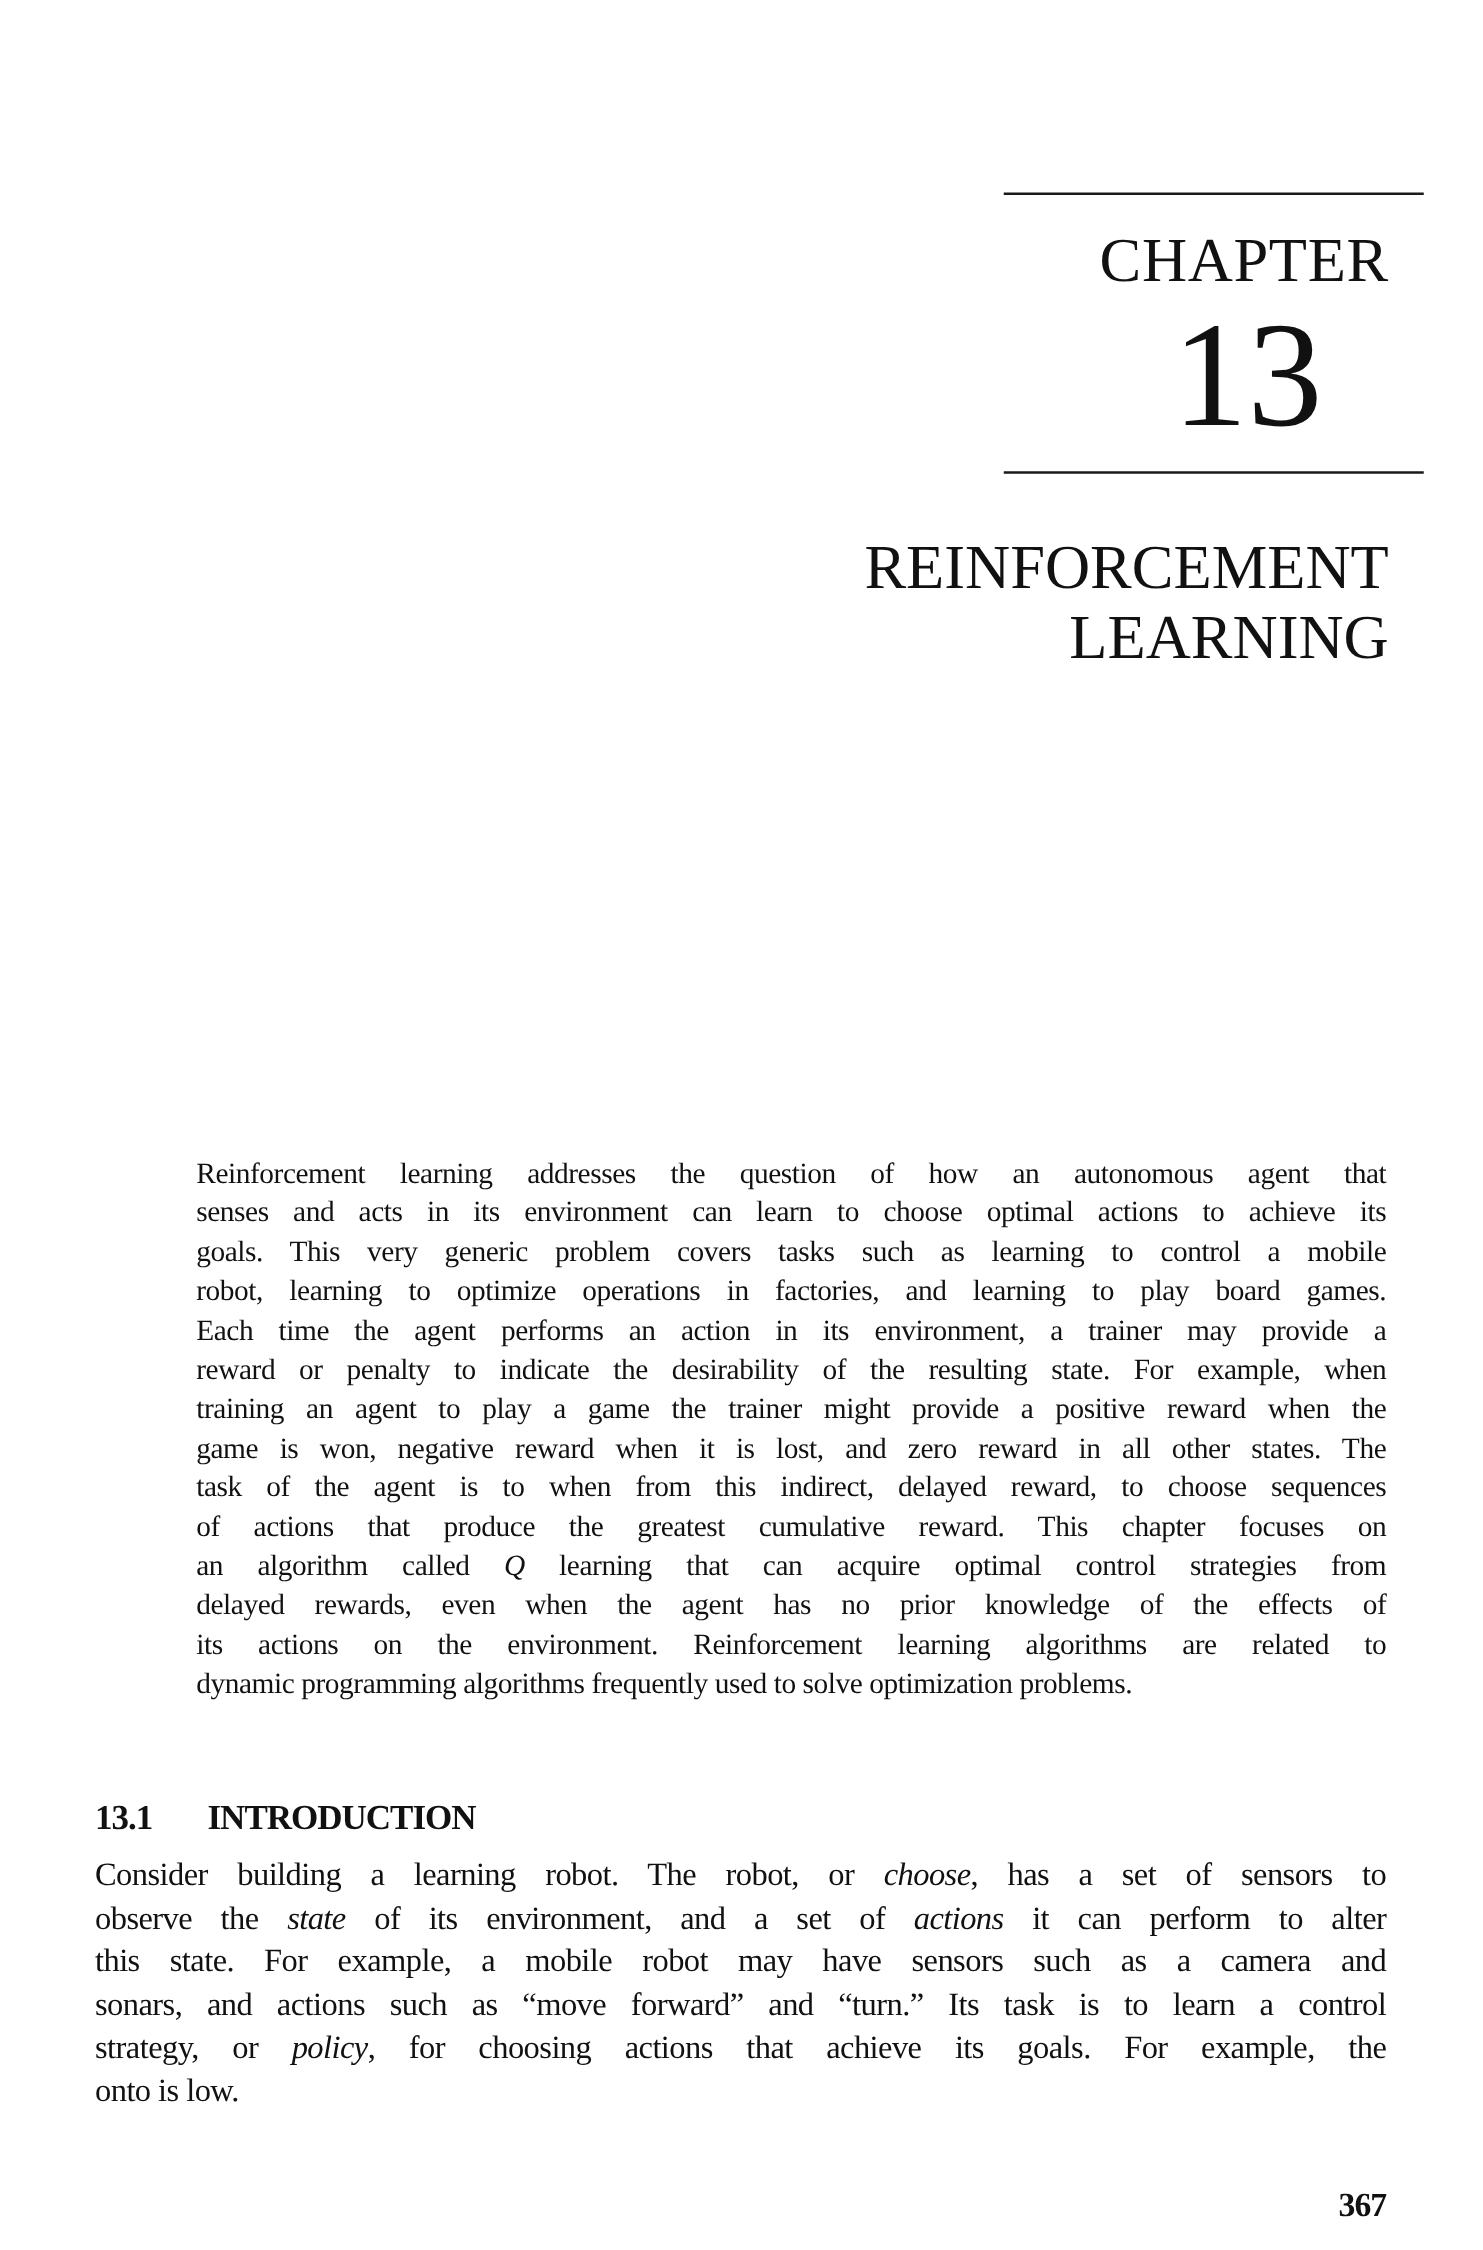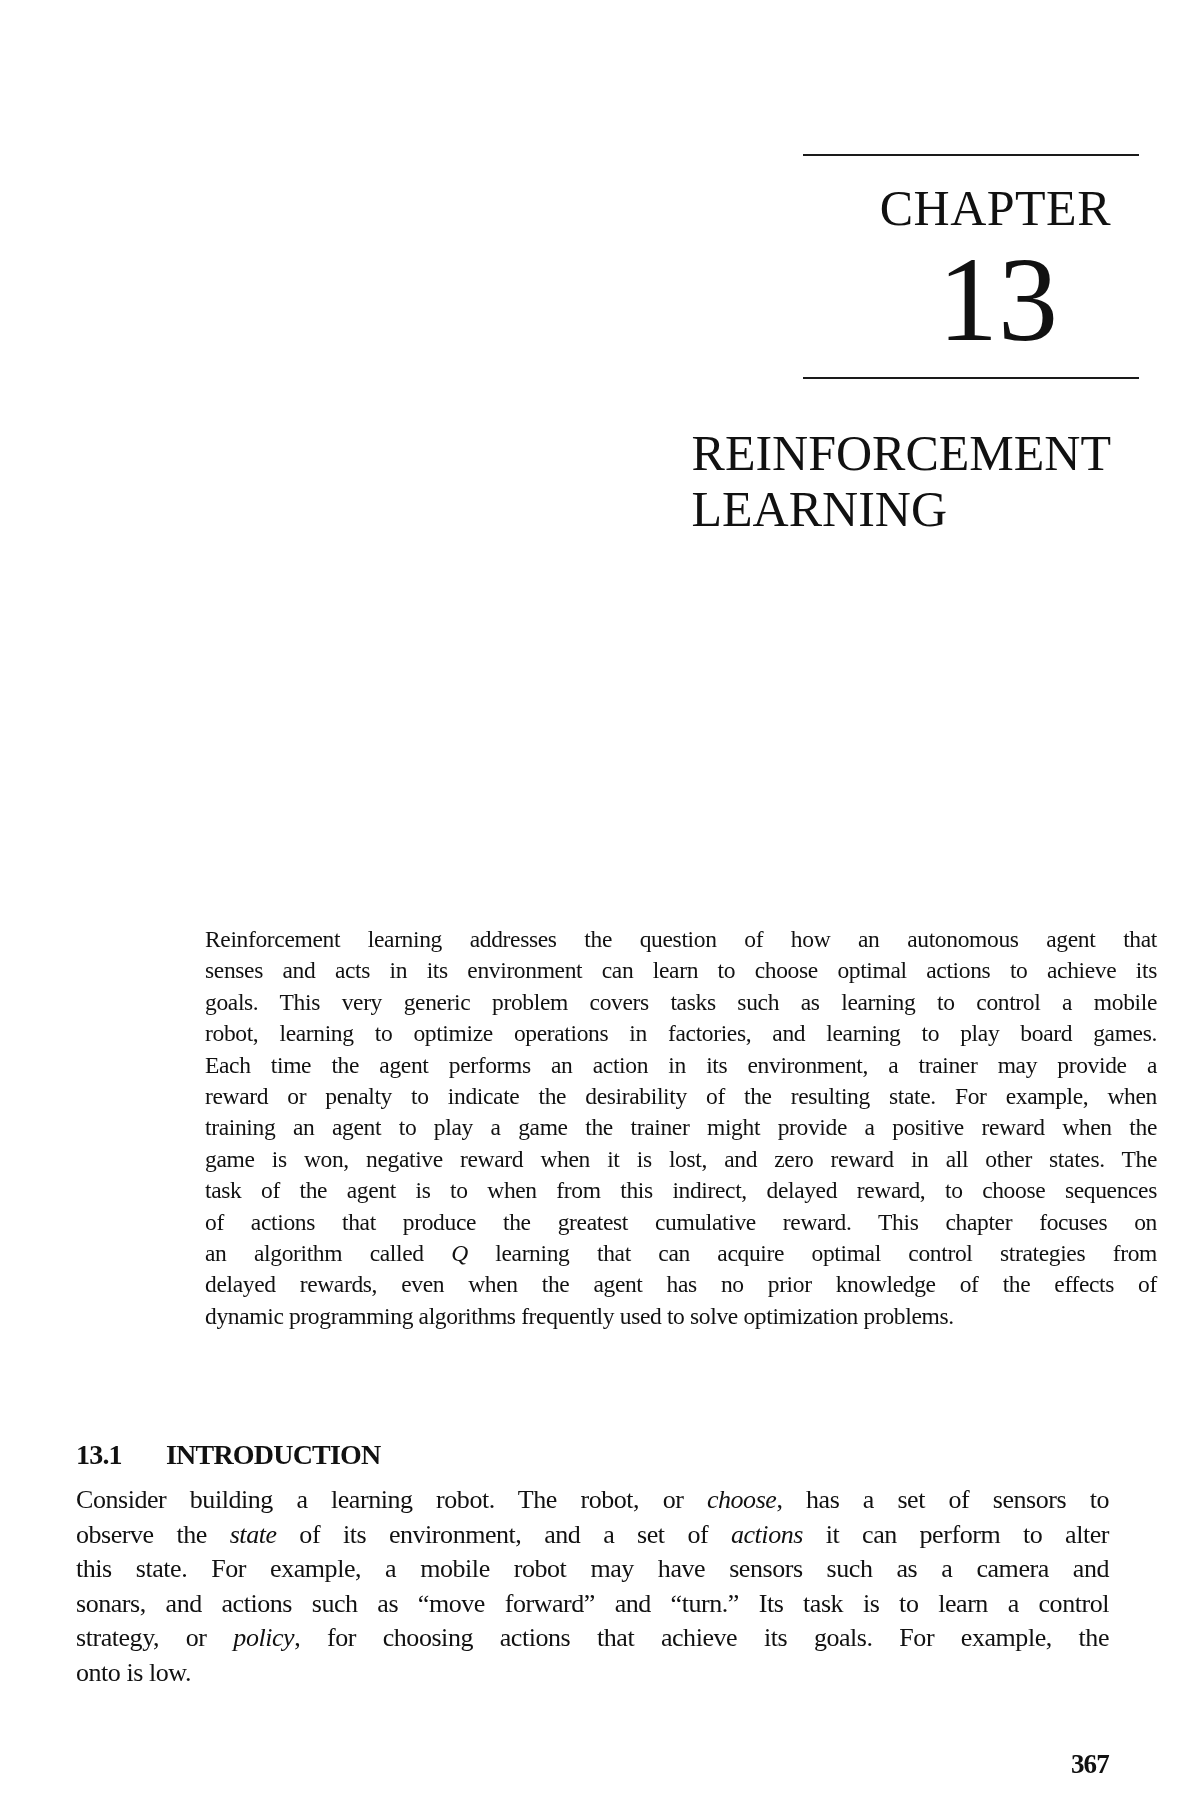--- a/index.html
+++ b/index.html
@@ -43,29 +43,29 @@
       line-height: 140px;
       text-align: right;
       white-space: nowrap;
     }
     .chapter-title {
       position: absolute;
       right: 75px;
       top: 425px;
       font-size: 50px;
       line-height: 56px;
+      text-align: right;
       white-space: nowrap;
     }
 
     .abstract {
       position: absolute;
       left: 157px;
       top: 924px;
       width: 952px;
-      margin-left: 48px;
     }
     .line {
       display: block;
       height: 31.4px;
       line-height: 31.4px;
       font-size: 23.5px;
       text-align: justify;
       text-align-last: justify;
       white-space: nowrap;
       overflow: visible;
@@ -135,20 +135,21 @@
   <span class="line">goals. This very generic problem covers tasks such as learning to control a mobile</span>
   <span class="line">robot, learning to optimize operations in factories, and learning to play board games.</span>
   <span class="line">Each time the agent performs an action in its environment, a trainer may provide a</span>
   <span class="line">reward or penalty to indicate the desirability of the resulting state. For example, when</span>
   <span class="line">training an agent to play a game the trainer might provide a positive reward when the</span>
   <span class="line">game is won, negative reward when it is lost, and zero reward in all other states. The</span>
   <span class="line">task of the agent is to when from this indirect, delayed reward, to choose sequences</span>
   <span class="line">of actions that produce the greatest cumulative reward. This chapter focuses on</span>
   <span class="line"><span>an algorithm called </span><i>Q</i><span> learning that can acquire optimal control strategies from</span></span>
   <span class="line">delayed rewards, even when the agent has no prior knowledge of the effects of</span>
+  <span class="line">its actions on the environment. Reinforcement learning algorithms are related to</span>
   <span class="line last">dynamic programming algorithms frequently used to solve optimization problems.</span>
 </div>
 
 <div class="section-heading">
   <span class="sec-num">13.1</span><span>INTRODUCTION</span>
 </div>
 
 <div class="intro">
   <span class="line"><span>Consider building a learning robot. The robot, or </span><i>choose</i><span>, has a set of sensors to</span></span>
   <span class="line"><span>observe the </span><i>state</i><span> of its environment, and a set of </span><i>actions</i><span> it can perform to alter</span></span>

